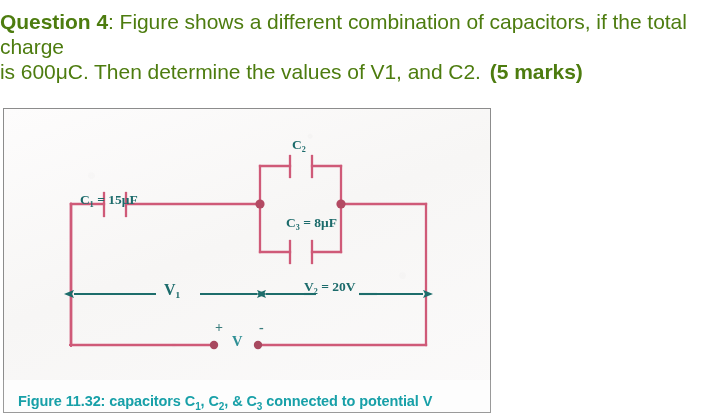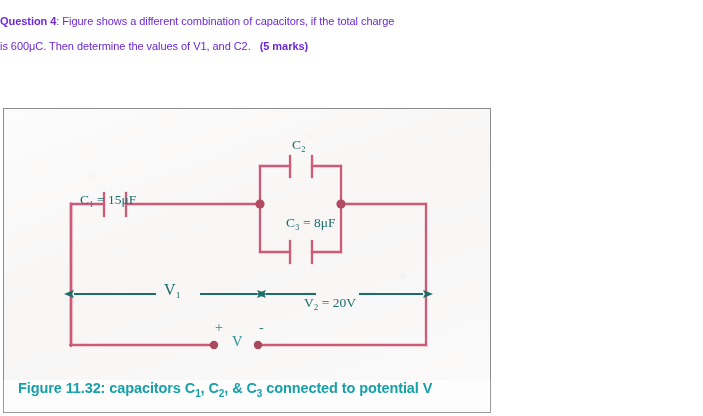--- a/index.html
+++ b/index.html
@@ -8,23 +8,23 @@
     background:#ffffff;
     font-family:"Liberation Sans", sans-serif;
     overflow:hidden;
     position:relative;
   }
   
   #question-block{
     position:absolute;
     left:0px; top:9px;
     width:690px;
-    font-size:11px;
+    font-size:21px;
     line-height:25px;
-    color:#6d28d9;
+    color:#4d7c0f;
     letter-spacing:-0.05px;
   }
   .q-line{white-space:pre-wrap;}
   .q-bold{font-weight:bold;}
   .q-marks{font-weight:bold;text-align:right;}
   .q-spacer{display:inline-block;width:9px;}
 
   
   #figure-panel{
     position:absolute;
@@ -49,39 +49,40 @@
 
   
   #figure-caption-bar{
     position:absolute;
     left:3px; top:380px;
     width:488px; height:33px;
     box-sizing:border-box;
     border:1px solid #9a9a9a;
     border-top:none;
     background:#fdfdfd;
-    display:flex;align-items:flex-start;
+    display:flex;align-items:flex-end;
   }
   #figure-caption{
     padding-left:14px;
     font-size:14.5px;
     font-weight:bold;
     color:#18a0a8;
     letter-spacing:-0.1px;
     white-space:nowrap;
   }
   #figure-caption sub{font-size:10px;}
 
   
   .lbl{
     position:absolute;
     color:#1c6b6b;
     font-family:"Liberation Serif", serif;
     white-space:nowrap;
     pointer-events:none;
+    font-weight:bold;
   }
 </style>
 </head>
 <body>
 
 <div id="question-block">
   <div class="q-line"><span class="q-bold">Question 4</span><span>: Figure shows a different combination of capacitors, if the total charge</span></div>
   <div class="q-line"><span>is 600μC. Then determine the values of V1, and C2.</span><span class="q-spacer"></span><span class="q-marks">(5 marks)</span></div>
 </div>
 
@@ -181,21 +182,21 @@
       <line x1="373" y1="185" x2="419" y2="185" marker-end="url(#arrR)"></line>
       <line x1="300" y1="185" x2="312" y2="185"></line>
       <line x1="355" y1="185" x2="373" y2="185"></line>
     </g>
   </svg>
 
   <div class="lbl" style="left:76px;top:64px;font-size:13.5px;margin-top:19px;">C₁ = 15μF</div>
   <div class="lbl" style="left:288px;top:28px;font-size:13.5px;">C₂</div>
   <div class="lbl" style="left:282px;top:106px;font-size:13.5px;">C₃ = 8μF</div>
   <div class="lbl" style="left:160px;top:172px;font-size:16px;">V₁</div>
-  <div class="lbl" style="left:300px;top:170px;font-size:13.5px;margin-top:16px;">V₂ = 20V</div>
+  <div class="lbl" style="left:300px;top:170px;font-size:13.5px;">V₂ = 20V</div>
   <div class="lbl" style="left:211px;top:211px;font-size:14px;color:#3a7d7d;">+</div>
   <div class="lbl" style="left:255px;top:211px;font-size:14px;color:#3a7d7d;">-</div>
   <div class="lbl" style="left:228px;top:224px;font-size:14.5px;color:#2e8f94;">V</div>
 </div>
 
 <div id="figure-caption-bar">
   <div id="figure-caption"><span>Figure 11.32: capacitors C</span><sub>1</sub><span>, C</span><sub>2</sub><span>, &amp; C</span><sub>3</sub><span> connected to potential V</span></div>
 </div>
 
 </body></html>

